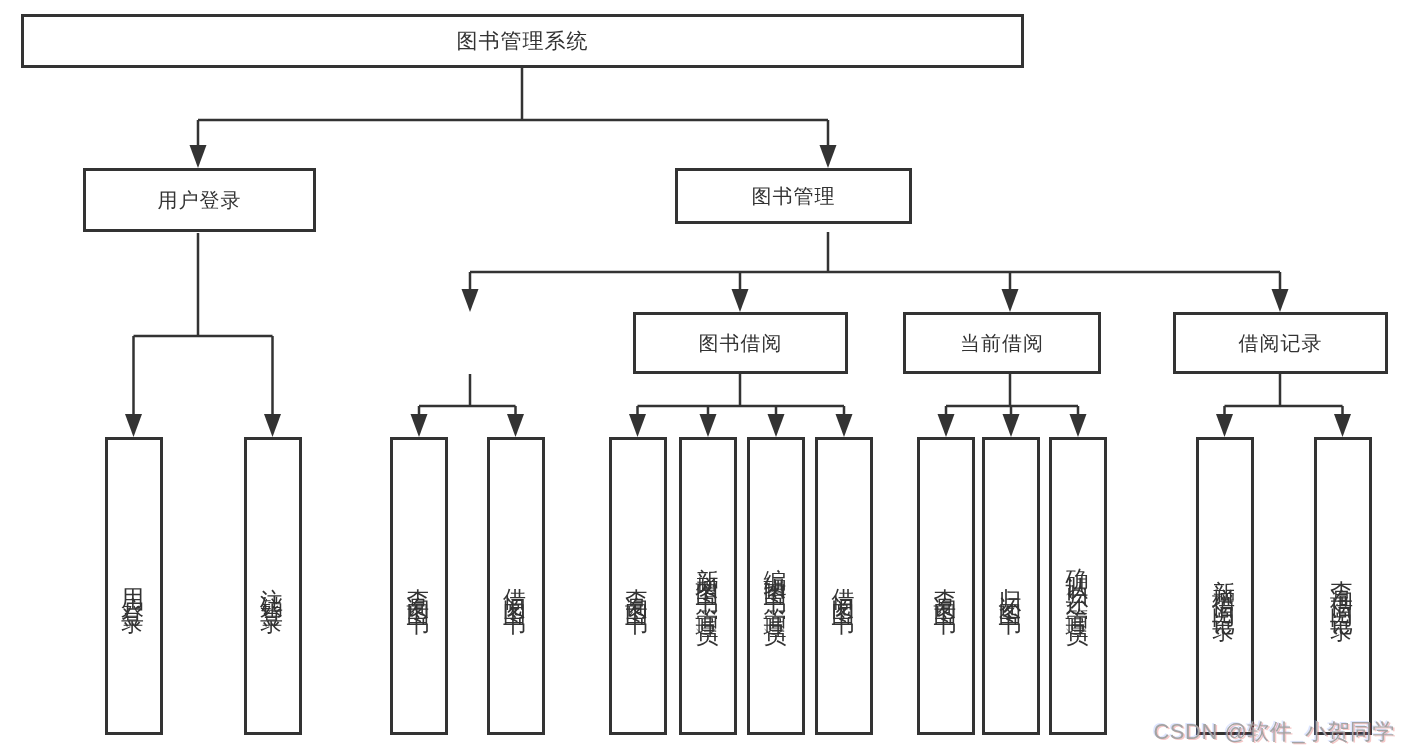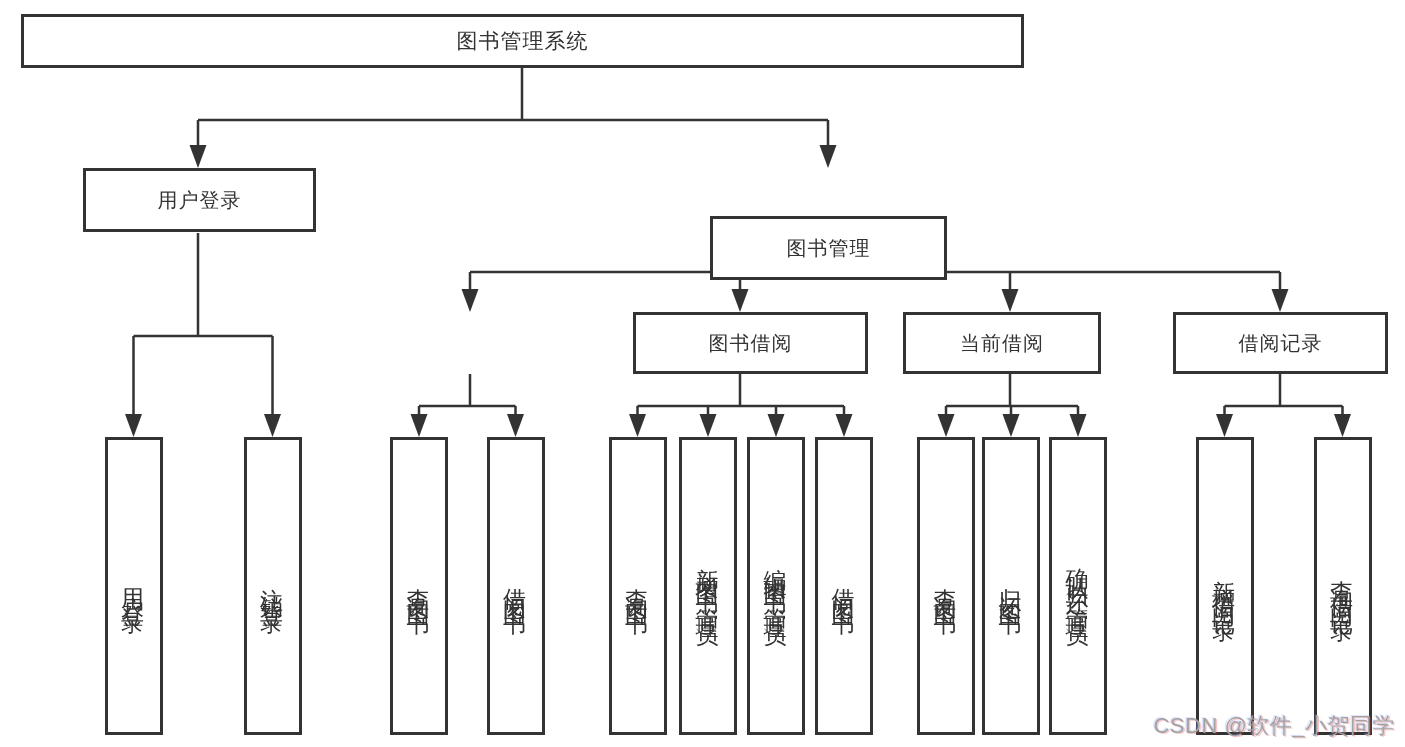--- a/index.html
+++ b/index.html
@@ -38,21 +38,21 @@
   .leaf {
     writing-mode: vertical-rl;
     text-orientation: mixed;
     font-size: 23px;
     letter-spacing: 8px;
     white-space: normal;
   }
   .watermark {
     position: absolute;
     right: 10px;
-    bottom: 6px;
+    bottom: 0;
     font-size: 22px;
     letter-spacing: 0.5px;
     color: var(--watermark);
     text-shadow: 1.5px 1px 0 rgba(225, 70, 70, 0.30), -1.5px -1px 0 rgba(120, 150, 255, 0.25);
     z-index: 5;
     pointer-events: none;
   }
 </style>
 </head>
 <body>
@@ -90,23 +90,23 @@
       <use href="#arrowhead" transform="translate(1011,437)"></use>
       <use href="#arrowhead" transform="translate(1078,437)"></use>
       <use href="#arrowhead" transform="translate(1224.5,437)"></use>
       <use href="#arrowhead" transform="translate(1342.5,437)"></use>
     </g>
   </svg>
 
   <div class="box root" style="left:21px; top:14px; width:1003px; height:54px;">图书管理系统</div>
 
   <div class="box hbox" style="left:83px; top:168px; width:233px; height:64px;">用户登录</div>
-  <div class="box hbox" style="left:710px; top:168px; width:237px; height:64px;margin-top:48px;">图书管理</div>
+  <div class="box hbox" style="left:675px; top:168px; width:237px; height:56px;">图书管理</div>
 
-  <div class="box hbox" style="left:633px; top:312px; width:235px; height:62px;">图书借阅</div>
+  <div class="box hbox" style="left:633px; top:312px; width:215px; height:62px;">图书借阅</div>
   <div class="box hbox" style="left:903px; top:312px; width:198px; height:62px;">当前借阅</div>
   <div class="box hbox" style="left:1173px; top:312px; width:215px; height:62px;">借阅记录</div>
 
   <div class="box leaf" style="left:104.5px; top:437px; width:58px; height:298px;">用户登录</div>
   <div class="box leaf" style="left:243.5px; top:437px; width:58px; height:298px;">注销登录</div>
 
   <div class="box leaf" style="left:390px; top:437px; width:58px; height:298px;">查询图书</div>
   <div class="box leaf" style="left:486.5px; top:437px; width:58px; height:298px;">借阅图书</div>
 
   <div class="box leaf" style="left:608.5px; top:437px; width:58px; height:298px;">查询图书</div>

